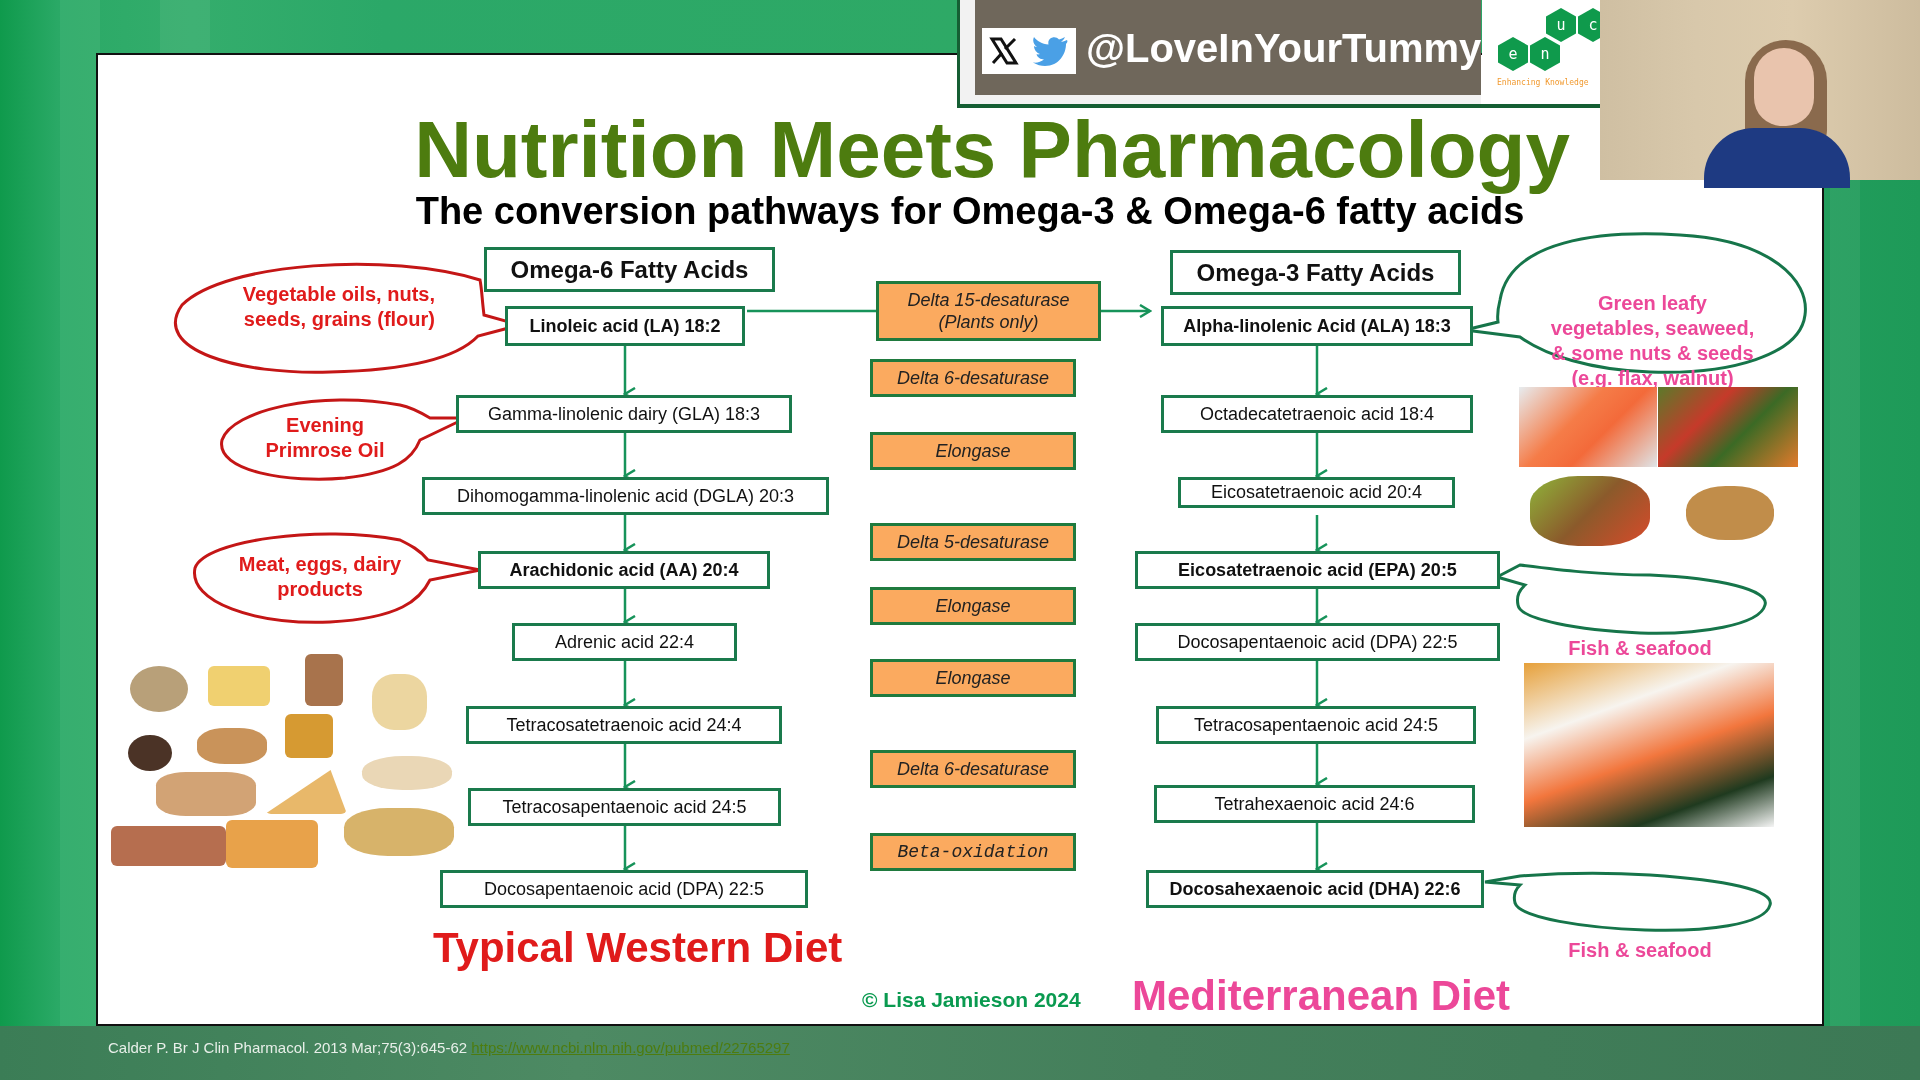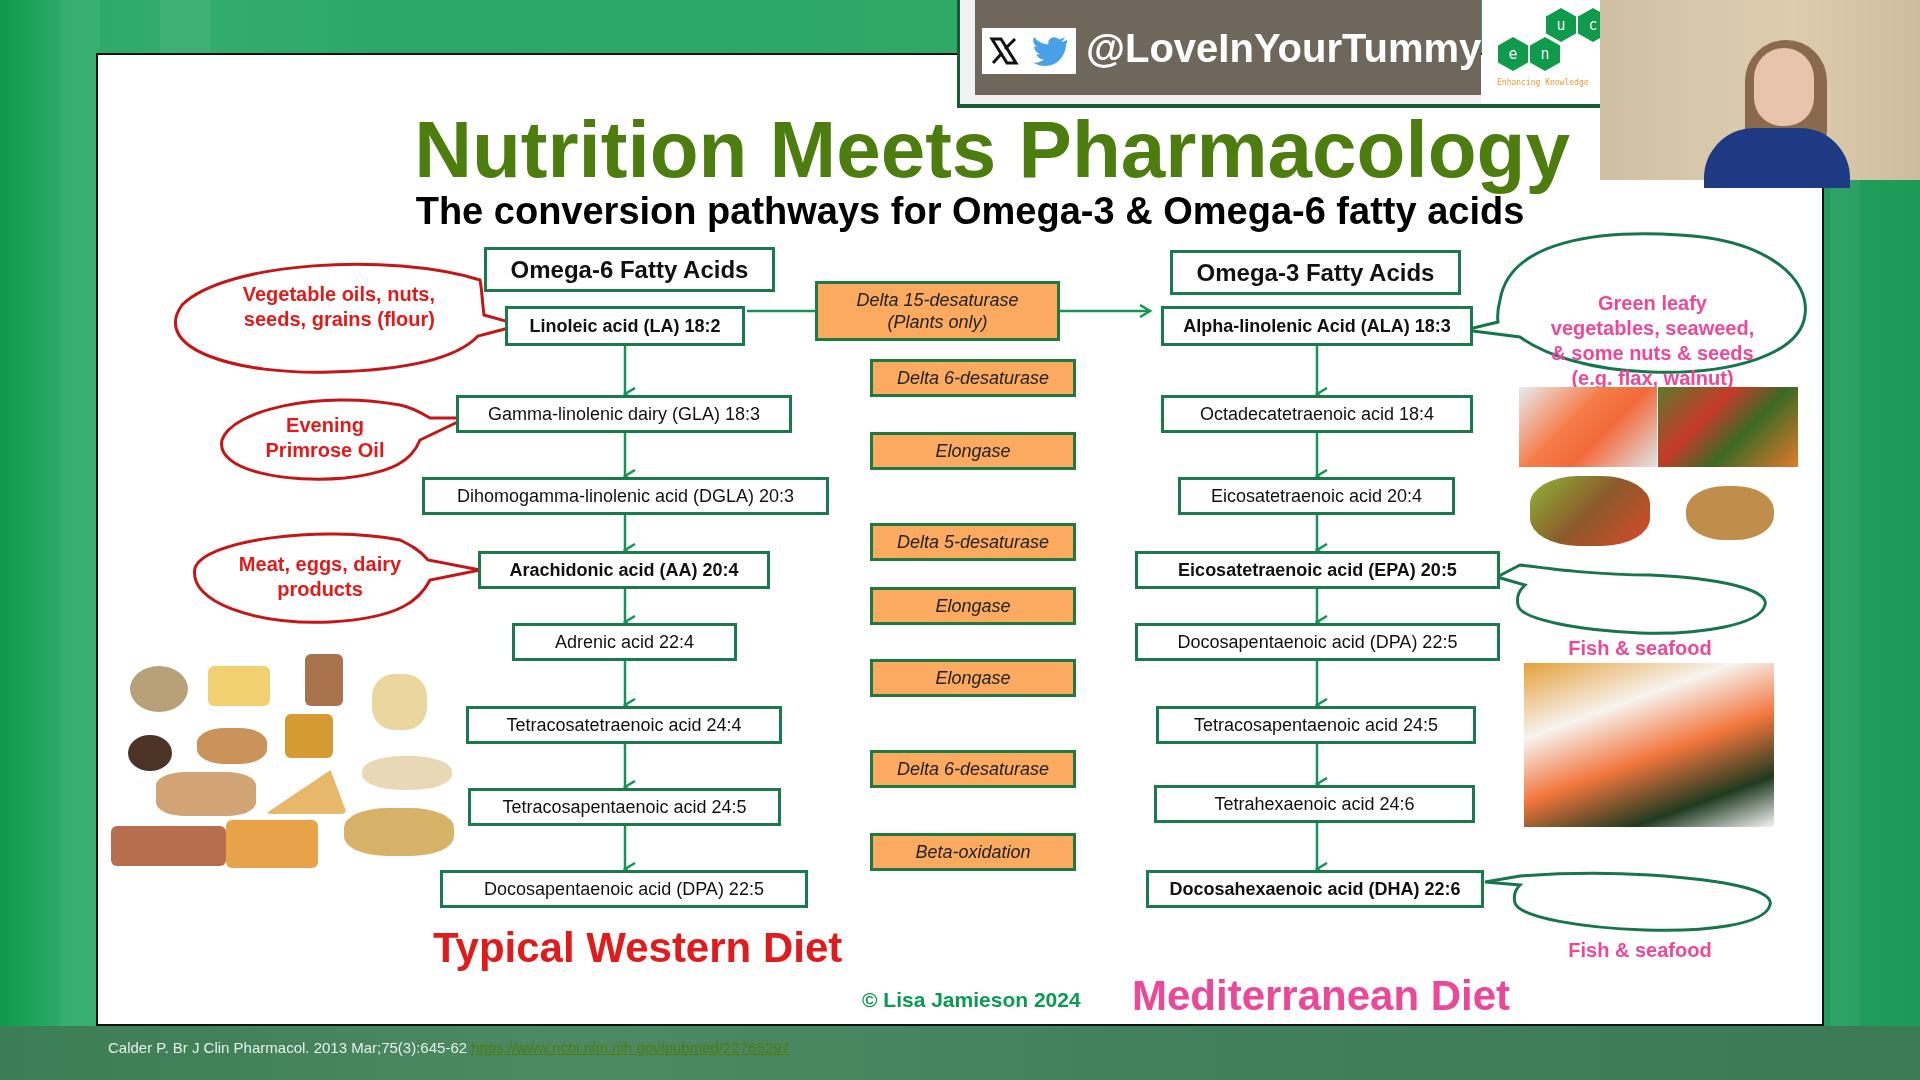--- a/index.html
+++ b/index.html
@@ -101,36 +101,36 @@
 <div class="acid" style="left:456px;top:395px;width:336px;height:38px;">Gamma-linolenic dairy (GLA)  18:3</div>
 <div class="acid" style="left:422px;top:477px;width:407px;height:38px;">Dihomogamma-linolenic acid (DGLA)  20:3</div>
 <div class="acid bold" style="left:478px;top:551px;width:292px;height:38px;">Arachidonic acid (AA)  20:4</div>
 <div class="acid" style="left:512px;top:623px;width:225px;height:38px;">Adrenic acid  22:4</div>
 <div class="acid" style="left:466px;top:706px;width:316px;height:38px;">Tetracosatetraenoic acid  24:4</div>
 <div class="acid" style="left:468px;top:788px;width:313px;height:38px;">Tetracosapentaenoic acid  24:5</div>
 <div class="acid" style="left:440px;top:870px;width:368px;height:38px;">Docosapentaenoic acid (DPA)  22:5</div>
 
 <div class="acid bold" style="left:1161px;top:306px;width:312px;height:40px;">Alpha-linolenic Acid (ALA)  18:3</div>
 <div class="acid" style="left:1161px;top:395px;width:312px;height:38px;">Octadecatetraenoic acid  18:4</div>
-<div class="acid" style="left:1178px;top:477px;width:277px;height:38px;">Eicosatetraenoic acid  20:4</div>
+<div class="acid" style="left:1178px;top:477px;width:277px;height:31px;">Eicosatetraenoic acid  20:4</div>
 <div class="acid bold" style="left:1135px;top:551px;width:365px;height:38px;">Eicosatetraenoic acid (EPA)  20:5</div>
 <div class="acid" style="left:1135px;top:623px;width:365px;height:38px;">Docosapentaenoic acid (DPA)  22:5</div>
 <div class="acid" style="left:1156px;top:706px;width:320px;height:38px;">Tetracosapentaenoic acid  24:5</div>
 <div class="acid" style="left:1154px;top:785px;width:321px;height:38px;">Tetrahexaenoic acid  24:6</div>
 <div class="acid bold" style="left:1146px;top:870px;width:338px;height:38px;">Docosahexaenoic acid (DHA)  22:6</div>
 
-<div class="enz" style="left:815px;top:281px;width:245px;height:60px;white-space:pre-line;">Delta 15-desaturase
+<div class="enz" style="left:876px;top:281px;width:225px;height:60px;white-space:pre-line;">Delta 15-desaturase
 (Plants only)</div>
 <div class="enz" style="left:870px;top:359px;width:206px;height:38px;">Delta 6-desaturase</div>
 <div class="enz" style="left:870px;top:432px;width:206px;height:38px;">Elongase</div>
 <div class="enz" style="left:870px;top:523px;width:206px;height:38px;">Delta 5-desaturase</div>
 <div class="enz" style="left:870px;top:587px;width:206px;height:38px;">Elongase</div>
 <div class="enz" style="left:870px;top:659px;width:206px;height:38px;">Elongase</div>
 <div class="enz" style="left:870px;top:750px;width:206px;height:38px;">Delta 6-desaturase</div>
-<div class="enz" style="left:870px;top:833px;width:206px;height:38px;">Beta-oxidation</div>
+<div class="enz" style="left:870px;top:833px;width:206px;height:38px;font-family:Liberation Mono, monospace;">Beta-oxidation</div>
 
 <div class="bubble-text red" style="left:225px;top:282px;width:210px;text-align:right;">Vegetable oils, nuts, seeds, grains (flour)</div>
 <div class="bubble-text red" style="left:240px;top:413px;width:170px;">Evening Primrose Oil</div>
 <div class="bubble-text red" style="left:225px;top:552px;width:190px;">Meat, eggs, dairy products</div>
 <div class="bubble-text green" style="left:1545px;top:243px;width:215px;">Green leafy vegetables, seaweed, &amp; some nuts &amp; seeds (e.g. flax, walnut)</div>
 <div class="bubble-text green" style="left:1540px;top:588px;width:200px;">Fish &amp; seafood</div>
 <div class="bubble-text green" style="left:1540px;top:890px;width:200px;">Fish &amp; seafood</div>
 
 <div>
   <div class="food" style="left:130px;top:666px;width:58px;height:46px;border-radius:50%;background:#b8a079;"></div>

